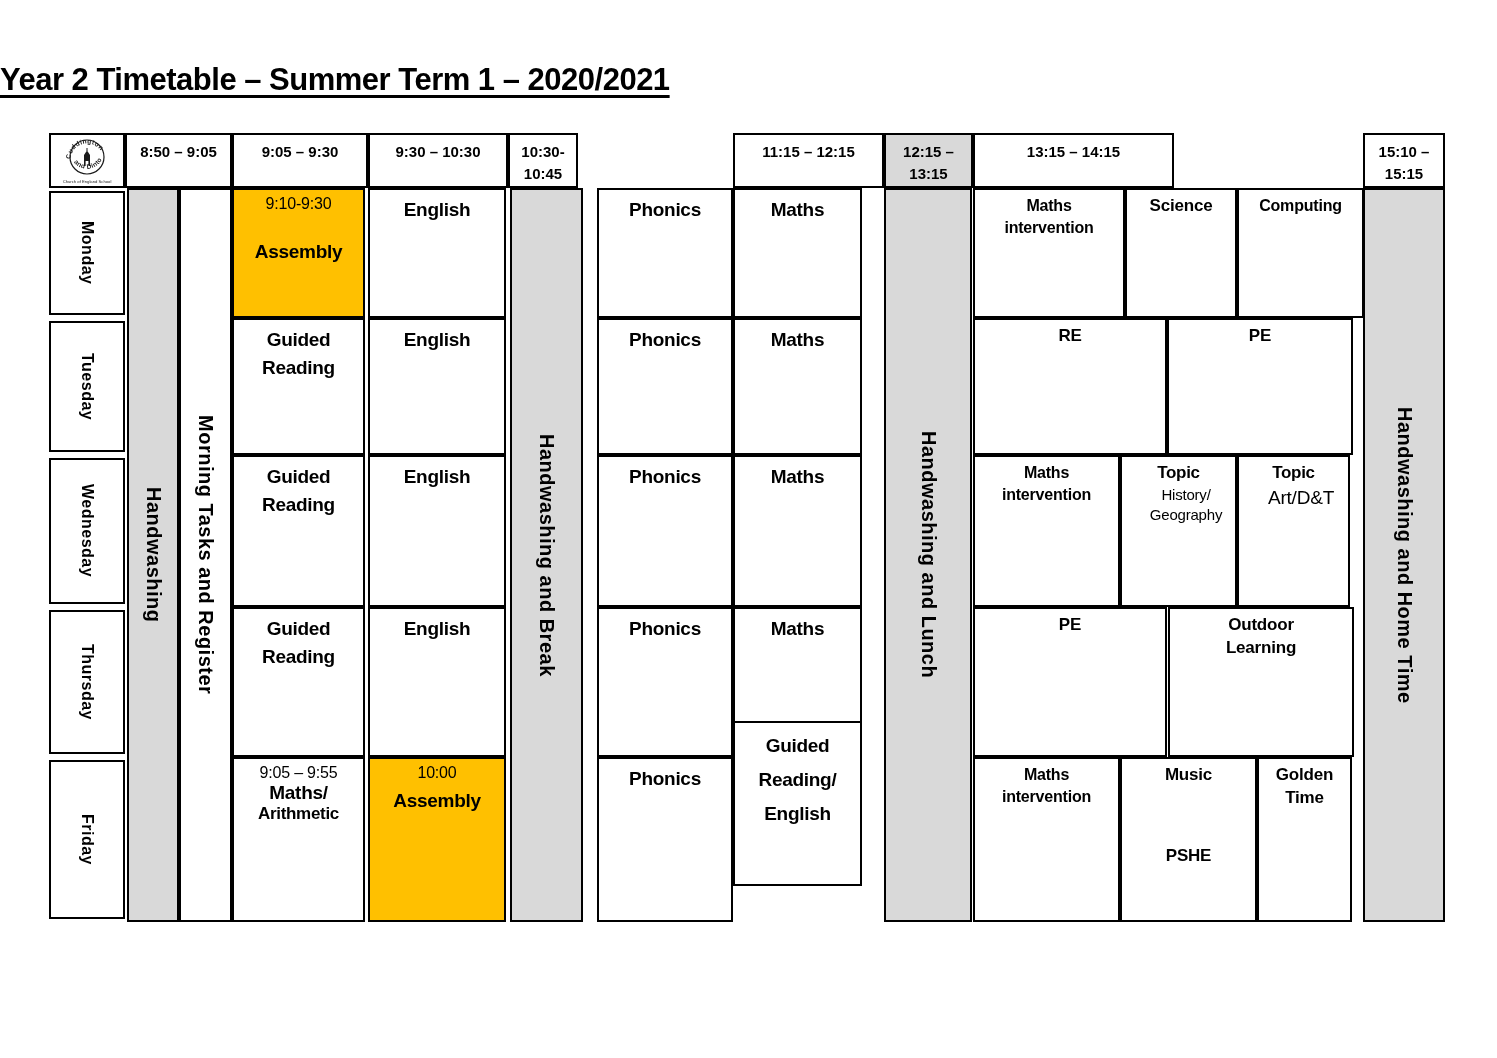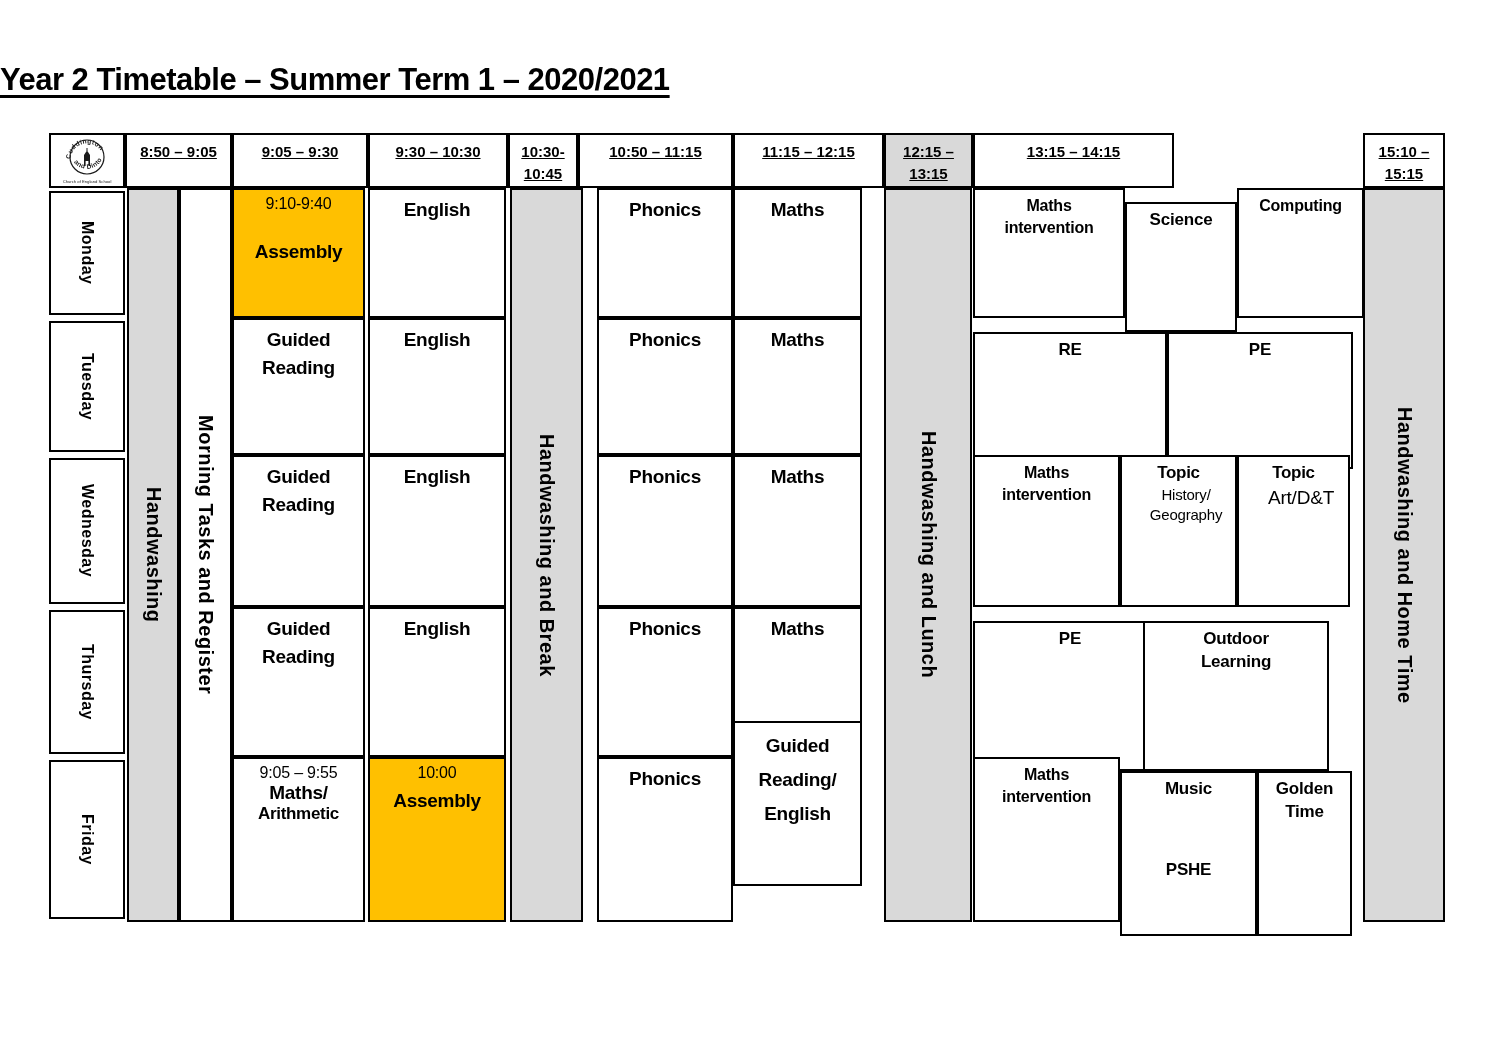--- a/index.html
+++ b/index.html
@@ -7,24 +7,24 @@
   body { background:#ffffff; font-family:"Liberation Sans", sans-serif; color:#000; }
   .page { position:relative; width:1497px; height:1058px; background:#fff; overflow:hidden; }
   .title { position:absolute; top:62px; left:0; width:100%; text-align:left;
            font-size:31px; font-weight:700; letter-spacing:-0.5px;
            text-decoration:underline; text-decoration-thickness:3px; text-underline-offset:5px; }
   .table { position:absolute; left:49px; top:133px; width:1396px; height:789px; }
   .cell { position:absolute; box-sizing:border-box; border:2px solid #000; background:#fff;
           text-align:center; overflow:hidden; }
   .gray { background:var(--gray); }
   .orange { background:var(--highlight); }
-  .hdr { font-size:15px; font-weight:700; padding-top:6px; line-height:1.45;text-decoration:underline; }
+  .hdr { font-size:15px; font-weight:700; padding-top:6px; line-height:1.45; }
   .subj { font-size:19px; font-weight:700; padding-top:6px; line-height:1.45; letter-spacing:-0.3px; }
   .pm { font-size:16px; font-weight:700; padding-top:5px; line-height:1.35; letter-spacing:-0.2px; }
-  .pm17 { font-size:17px;margin-top:14px; }
+  .pm17 { font-size:17px; }
   .vcol { display:flex; align-items:center; justify-content:center; }
   .vcol span { writing-mode:vertical-rl; font-weight:700; font-size:20px; white-space:nowrap; letter-spacing:0.5px; }
   .daycell { display:flex; align-items:center; justify-content:center; }
   .daycell span { writing-mode:vertical-rl; font-weight:700; font-size:16px; white-space:nowrap; letter-spacing:0.5px; }
   .t-reg { display:block; font-size:16px; font-weight:400; letter-spacing:-0.2px; }
   .big-b { display:block; font-size:19px; font-weight:700; letter-spacing:-0.3px; }
   .mid-b { display:block; font-size:17px; font-weight:700; letter-spacing:-0.3px; }
   .sub-reg { display:block; font-size:15px; font-weight:400; line-height:1.35; letter-spacing:-0.2px;padding-left:15px; }
   .line { display:block; }
   .mt28 { margin-top:28px; } .mt8 { margin-top:8px; } .mt58 { margin-top:58px; }
@@ -56,21 +56,20 @@
         <text font-size="6.6" font-weight="bold" fill="#1a1a1a" letter-spacing="0.4">
           <textPath href="#arcB" startOffset="12%">and Dinton</textPath>
         </text>
         <text x="36" y="48" text-anchor="middle" font-size="4.2" fill="#1a1a1a">Church of England School</text>
       </svg>
     </div>
     <div class="cell hdr" style="left:76px;top:0;width:107px;height:55px">8:50 – 9:05</div>
     <div class="cell hdr" style="left:183px;top:0;width:136px;height:55px">9:05 – 9:30</div>
     <div class="cell hdr" style="left:319px;top:0;width:140px;height:55px">9:30 – 10:30</div>
     <div class="cell hdr" style="left:459px;top:0;width:70px;height:55px">10:30-10:45</div>
-    <div class="cell hdr" style="left:529px;top:0;width:155px;height:55px">10:50 – 11:15</div>
     <div class="cell hdr" style="left:684px;top:0;width:151px;height:55px">11:15 – 12:15</div>
     <div class="cell hdr gray" style="left:835px;top:0;width:89px;height:55px">12:15 – 13:15</div>
     <div class="cell hdr" style="left:924px;top:0;width:201px;height:55px">13:15 – 14:15</div>
     <div class="cell hdr" style="left:1314px;top:0;width:82px;height:55px">15:10 – 15:15</div>
 
     <div class="cell daycell" style="left:0;top:58px;width:76px;height:124px">
         <span>Monday</span>
       </div>
     <div class="cell daycell" style="left:0;top:188px;width:76px;height:131px">
         <span>Tuesday</span>
@@ -95,21 +94,21 @@
         <span>Handwashing and Break</span>
       </div>
     <div class="cell vcol gray" style="left:835px;top:55px;width:88px;height:734px">
         <span>Handwashing and Lunch</span>
       </div>
     <div class="cell vcol gray" style="left:1314px;top:55px;width:82px;height:734px">
         <span>Handwashing and Home Time</span>
       </div>
 
     <div class="cell orange" style="left:183px;top:55px;width:133px;height:130px;padding-top:5px">
-      <span class="t-reg">9:10-9:40</span>
+      <span class="t-reg">9:10-9:30</span>
       <span class="big-b mt28">Assembly</span>
     </div>
     <div class="cell subj" style="left:319px;top:55px;width:138px;height:130px">English</div>
     <div class="cell subj" style="left:548px;top:55px;width:136px;height:130px">Phonics</div>
     <div class="cell subj" style="left:684px;top:55px;width:129px;height:130px">Maths</div>
     <div class="cell pm" style="left:924px;top:55px;width:152px;height:130px">
       <span class="line">Maths</span>
       <span class="line">intervention</span>
     </div>
     <div class="cell pm pm17" style="left:1076px;top:55px;width:112px;height:130px">Science</div>
@@ -138,21 +137,21 @@
     <div class="cell pm" style="left:1188px;top:322px;width:113px;height:152px">
       <span class="mid-b">Topic</span>
       <span class="sub-reg" style="font-size:19px">Art/D&amp;T</span>
     </div>
 
     <div class="cell subj" style="left:183px;top:474px;width:133px;height:150px">Guided Reading</div>
     <div class="cell subj" style="left:319px;top:474px;width:138px;height:150px">English</div>
     <div class="cell subj" style="left:548px;top:474px;width:136px;height:150px">Phonics</div>
     <div class="cell subj" style="left:684px;top:474px;width:129px;height:150px">Maths</div>
     <div class="cell pm pm17" style="left:924px;top:474px;width:194px;height:150px">PE</div>
-    <div class="cell pm pm17" style="left:1094px;top:474px;width:186px;height:150px">
+    <div class="cell pm pm17" style="left:1119px;top:474px;width:186px;height:150px">
       <span class="line">Outdoor</span>
       <span class="line">Learning</span>
     </div>
 
     <div class="cell" style="left:183px;top:624px;width:133px;height:165px;padding-top:5px">
       <span class="t-reg">9:05 – 9:55</span>
       <span class="big-b">Maths/</span>
       <span class="mid-b">Arithmetic</span>
     </div>
     <div class="cell orange" style="left:319px;top:624px;width:138px;height:165px;padding-top:5px">

